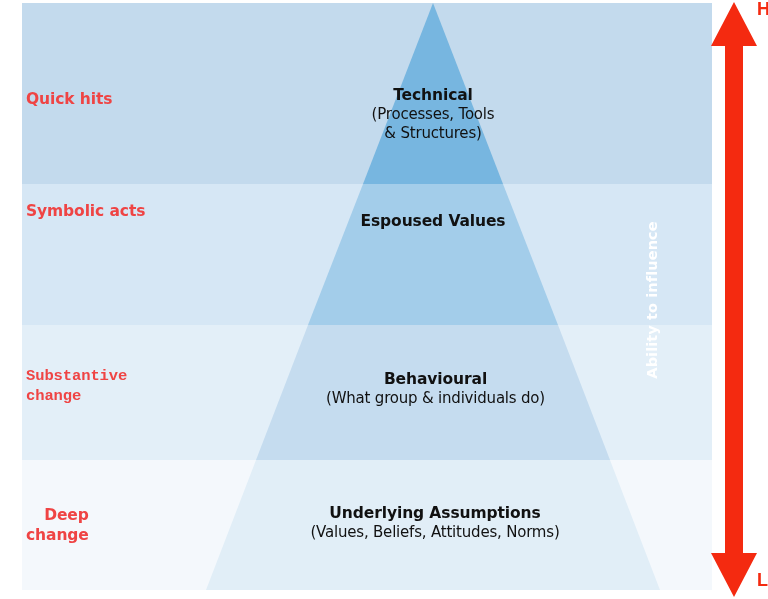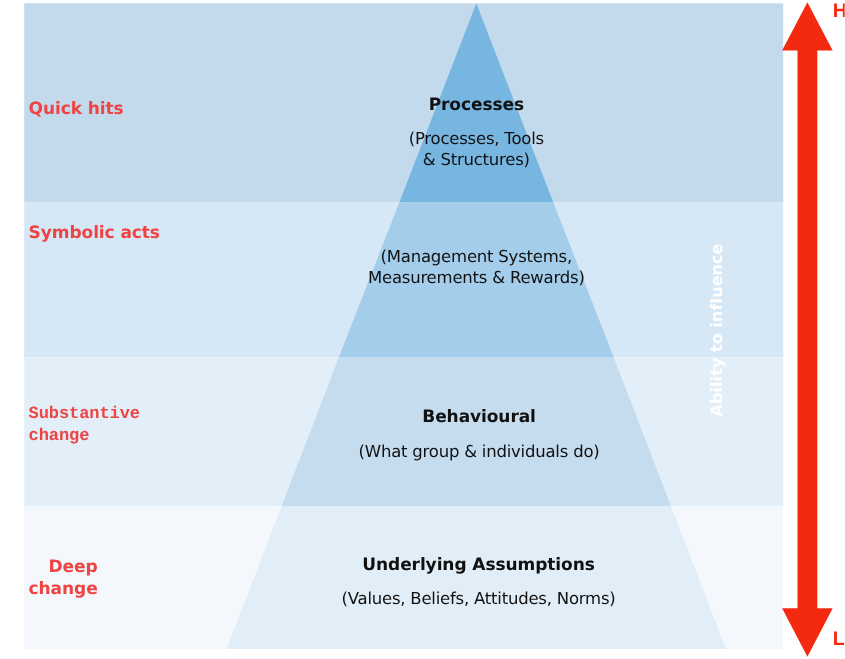--- a/index.html
+++ b/index.html
@@ -68,21 +68,20 @@
     font-weight: bold;
     letter-spacing: -0.1px;
     display: block;
   }
   .tier-sub {
     font-size: 15px;
     font-weight: normal;
     letter-spacing: -0.2px;
     display: block;
     white-space: pre-line;
-    margin-top: 12px;
   }
   #tier-text-0 { left: 333px; width: 200px; top: 86px; }
   #tier-text-1 { left: 288px; width: 290px; top: 212px; }
   #tier-text-2 { left: 243px; width: 385px; top: 370px; }
   #tier-text-3 { left: 215px; width: 440px; top: 504px; }
 
   
   #influence-arrow {
     position: absolute;
     left: 710px;
@@ -142,28 +141,27 @@
   </div>
 
   <div class="stage-label" id="stage-label-0">Quick hits</div>
   <div class="stage-label" id="stage-label-1">Symbolic acts</div>
   <div class="stage-label" id="stage-label-2">Substantive
 change</div>
   <div class="stage-label" id="stage-label-3">Deep
 change</div>
 
   <div class="tier-text" id="tier-text-0">
-    <span class="tier-title">Processes</span>
+    <span class="tier-title">Technical</span>
     <span class="tier-sub">(Processes, Tools
 &amp; Structures)</span>
   </div>
 
   <div class="tier-text" id="tier-text-1">
-    <span class="tier-sub">(Management Systems,
-Measurements &amp; Rewards)</span>
+    <span class="tier-title">Espoused Values</span>
   </div>
 
   <div class="tier-text" id="tier-text-3">
     <span class="tier-title">Underlying Assumptions</span>
     <span class="tier-sub">(Values, Beliefs, Attitudes, Norms)</span>
   </div>
 
   <div class="tier-text" id="tier-text-2">
     <span class="tier-title">Behavioural</span>
     <span class="tier-sub">(What group &amp; individuals do)</span>

